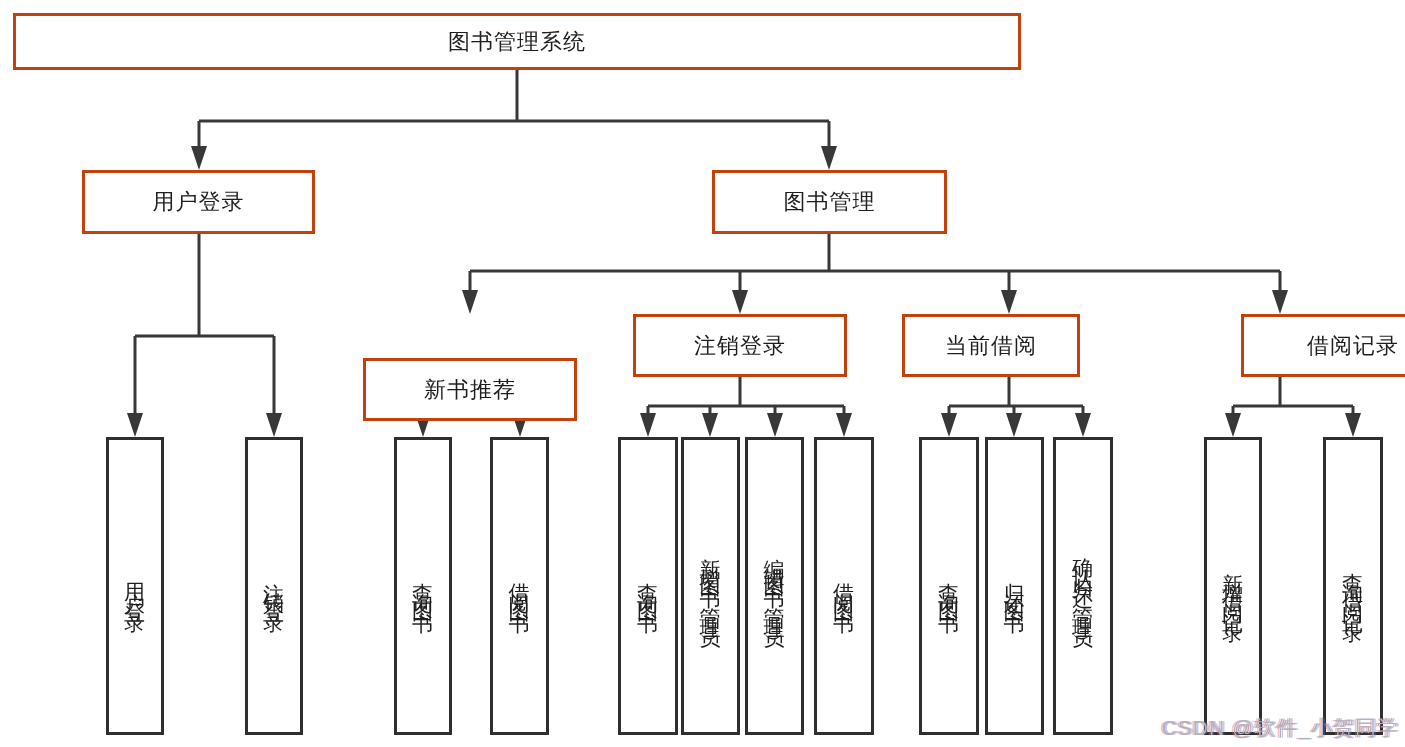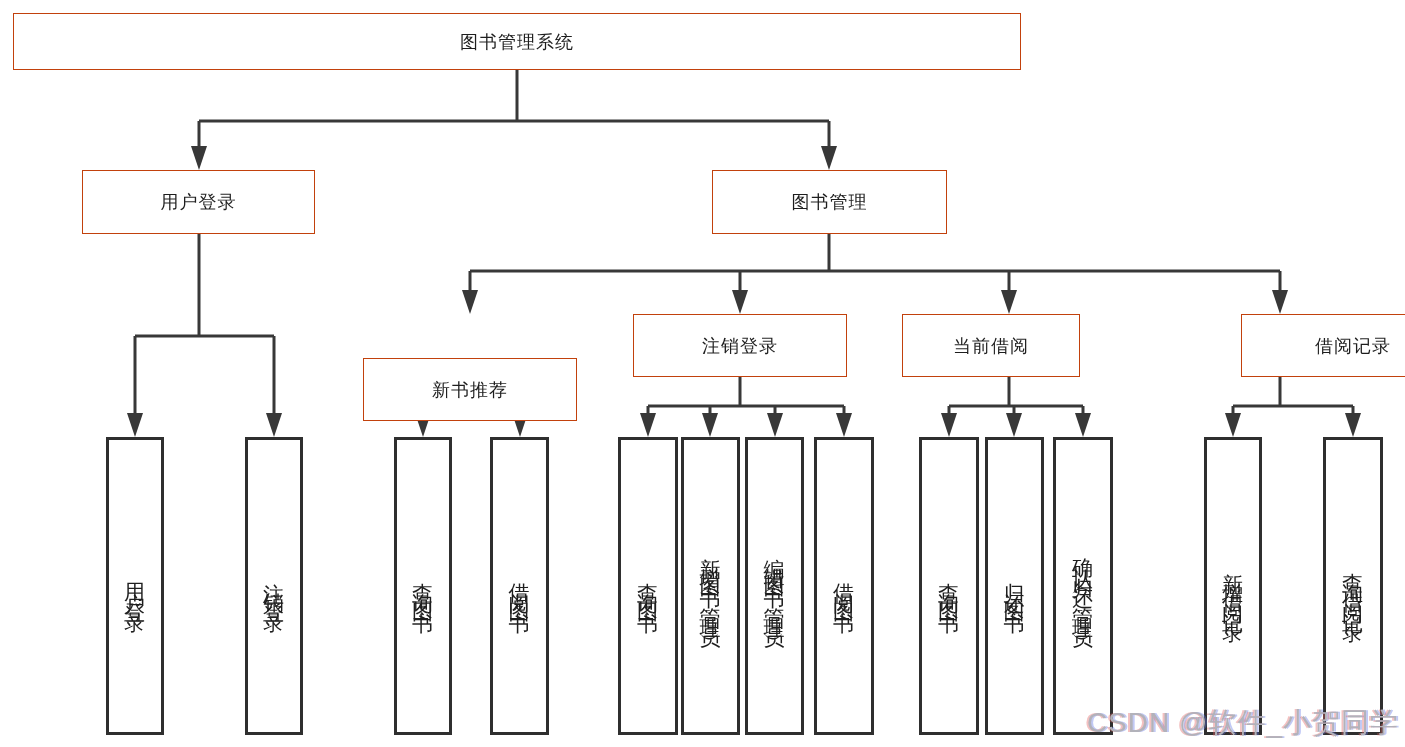--- a/index.html
+++ b/index.html
@@ -6,24 +6,24 @@
   #canvas{
     position:relative;
     width:1405px;height:747px;
     background:#ffffff;
     overflow:hidden;
     font-family:"Liberation Sans", sans-serif;
   }
   .hbox{
     position:absolute;
     box-sizing:border-box;
-    border:1px solid #c2410c;
+    border:3px solid #c2410c;
     background:#ffffff;
     display:flex;align-items:center;justify-content:center;
-    font-size:18px;
+    font-size:22px;
     color:#1e1e1e;
     letter-spacing:1px;
     z-index:2;
   }
   .vbox{
     position:absolute;
     box-sizing:border-box;
     top:437px;
     height:298px;
     border:3px solid #2f2f2f;
@@ -45,21 +45,21 @@
   }
   svg.connectors path{
     stroke:#383838;stroke-width:3;fill:none;
   }
   svg.connectors polygon{
     fill:#383838;stroke:none;
   }
   .watermark{
     position:absolute;
     right:6px;bottom:5px;
-    font-size:28px;
+    font-size:21px;
     letter-spacing:1px;
     color:#b2b2ba;
     text-shadow:-2px 0 0 rgba(225,100,100,0.4), 2px 0 0 rgba(100,120,230,0.4);
     z-index:3;
     pointer-events:none;
   }
 </style>
 </head>
 <body>
 

